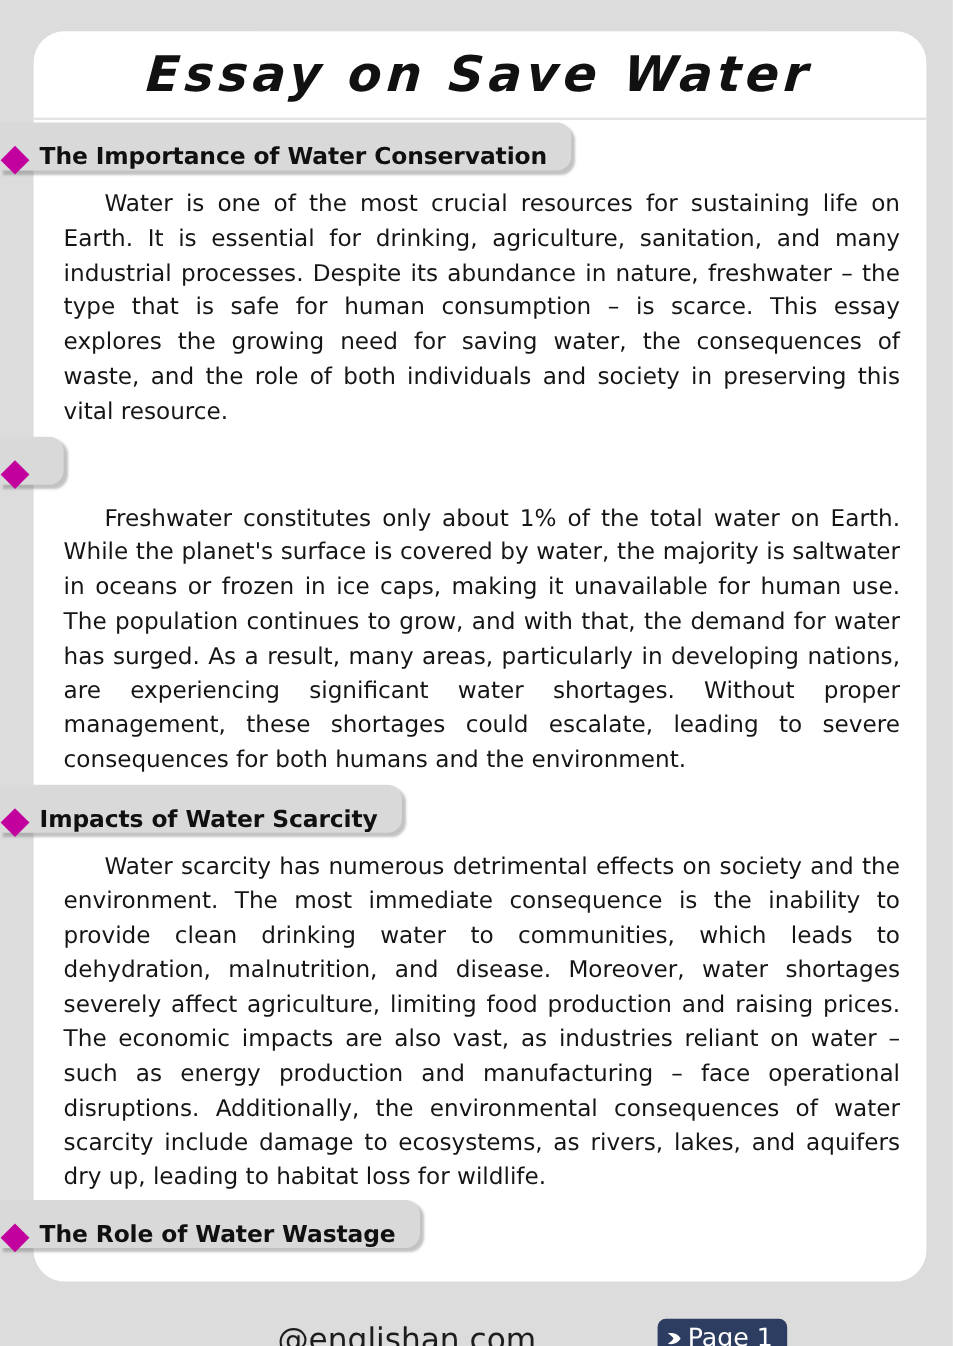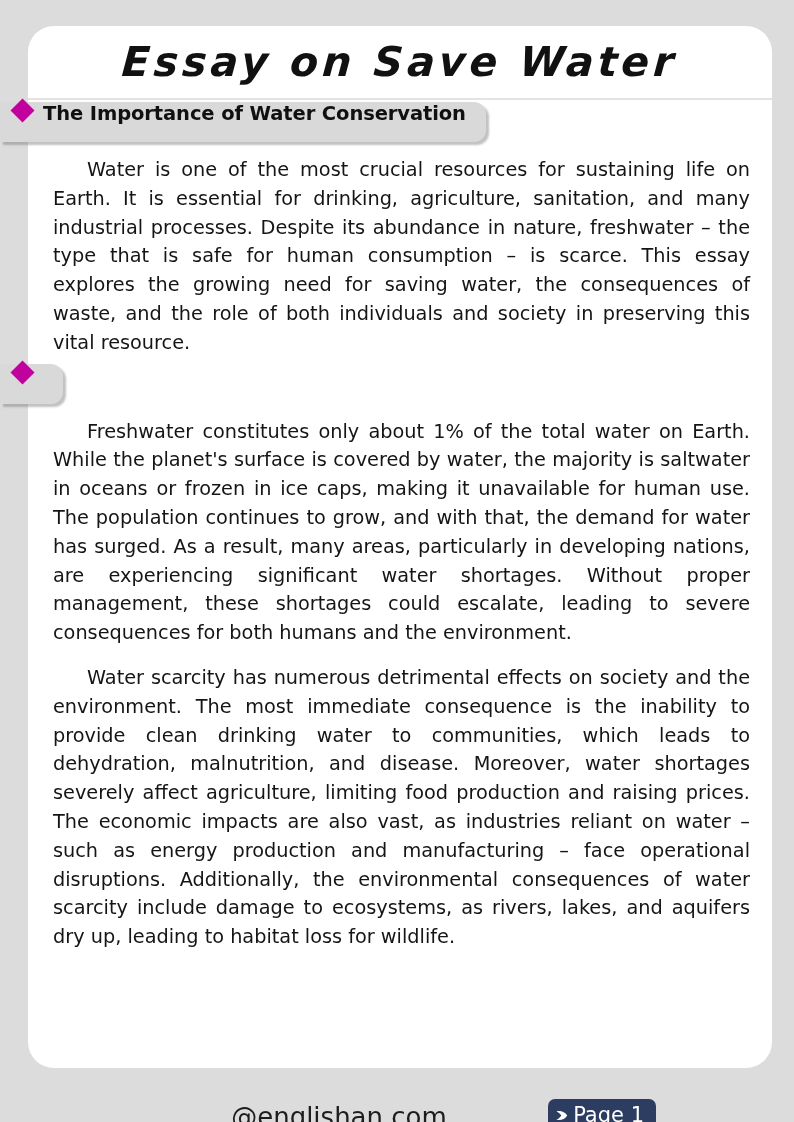--- a/index.html
+++ b/index.html
@@ -61,23 +61,23 @@
 
   
   .heading-row {
     position: relative;
     margin-left: -28px;      
     height: 44px;
   }
 
   .heading-tab {
     display: inline-flex;
-    align-items: flex-start;
+    align-items: flex-end;
     height: 40px;
-    padding: 0 20px 0 14px;
+    padding: 0 20px 0 4px;
     background: #d9d9d9;
     border-radius: 0 12px 12px 0;
     box-shadow: 3px 3px 2px rgba(120,120,120,0.45);
     box-sizing: border-box;
   }
 
   .diamond-icon {
     width: 17px;
     height: 17px;
     background: #c2009e;
@@ -186,23 +186,37 @@
     <div class="block">
       <div class="heading-row">
         <div class="heading-tab">
           <span class="diamond-icon"></span>
         </div>
       </div>
       <p class="para">Freshwater constitutes only about 1% of the total water on Earth. While the planet's surface is covered by water, the majority is saltwater in oceans or frozen in ice caps, making it unavailable for human use. The population continues to grow, and with that, the demand for water has surged. As a result, many areas, particularly in developing nations, are experiencing significant water shortages. Without proper management, these shortages could escalate, leading to severe consequences for both humans and the environment.</p>
     </div>
 
     <div class="block-gap-sm">
+      <div class="heading-row">
+        <div class="heading-tab">
+          <span class="diamond-icon"></span>
+          <span class="heading-text">Impacts of Water Scarcity</span>
+        </div>
+      </div>
       <p class="para">Water scarcity has numerous detrimental effects on society and the environment. The most immediate consequence is the inability to provide clean drinking water to communities, which leads to dehydration, malnutrition, and disease. Moreover, water shortages severely affect agriculture, limiting food production and raising prices. The economic impacts are also vast, as industries reliant on water – such as energy production and manufacturing – face operational disruptions. Additionally, the environmental consequences of water scarcity include damage to ecosystems, as rivers, lakes, and aquifers dry up, leading to habitat loss for wildlife.</p>
     </div>
 
+    <div>
+      <div class="heading-row">
+        <div class="heading-tab">
+          <span class="diamond-icon"></span>
+          <span class="heading-text">The Role of Water Wastage</span>
+        </div>
+      </div>
+    </div>
 
   </div>
 </div>
 
 <div class="footer">
   <span class="site-credit">@englishan.com</span>
 
   <div class="page-badge">
     <svg class="badge-arrow" viewBox="0 0 16 15">
       <path d="M1.5 3.2 C5.5 2.2 10 3.5 12.2 7.5 C10 11.5 5.5 12.8 1.5 11.8 C4.2 10.2 5.6 9.0 6.2 7.5 C5.6 6.0 4.2 4.8 1.5 3.2 Z" fill="#ffffff"></path>

